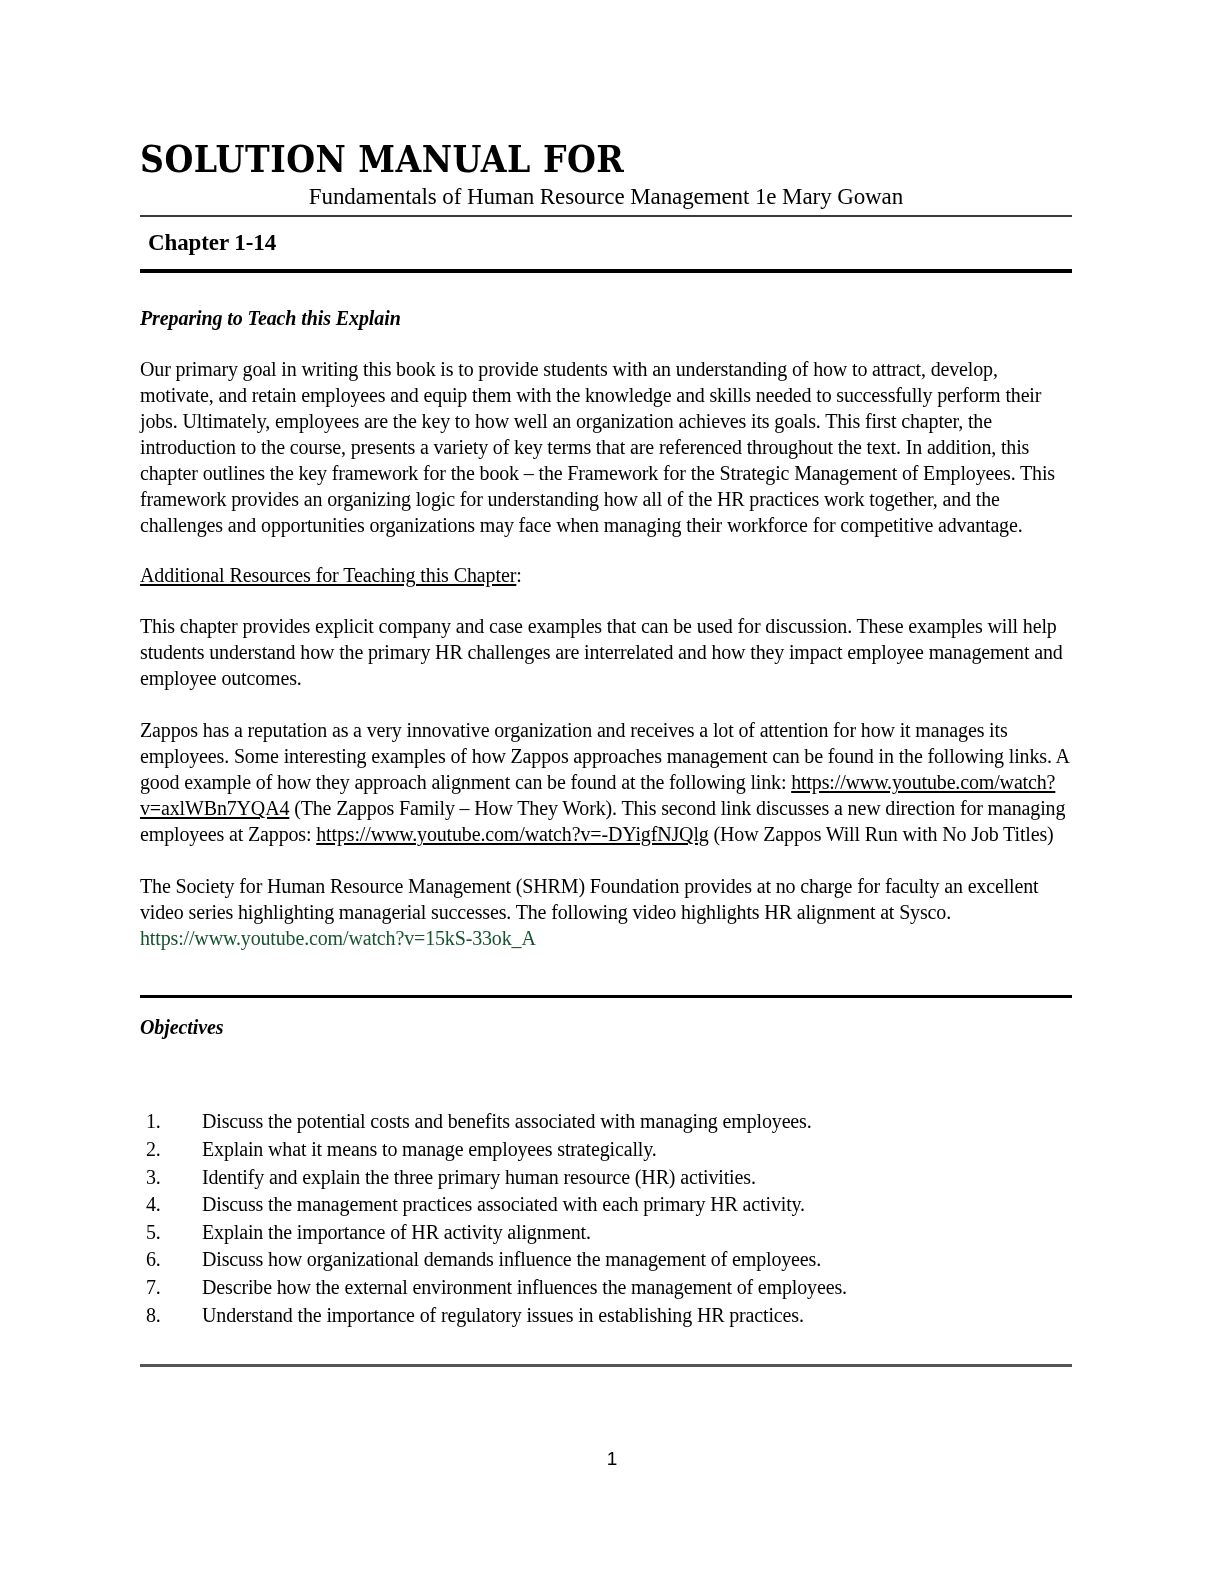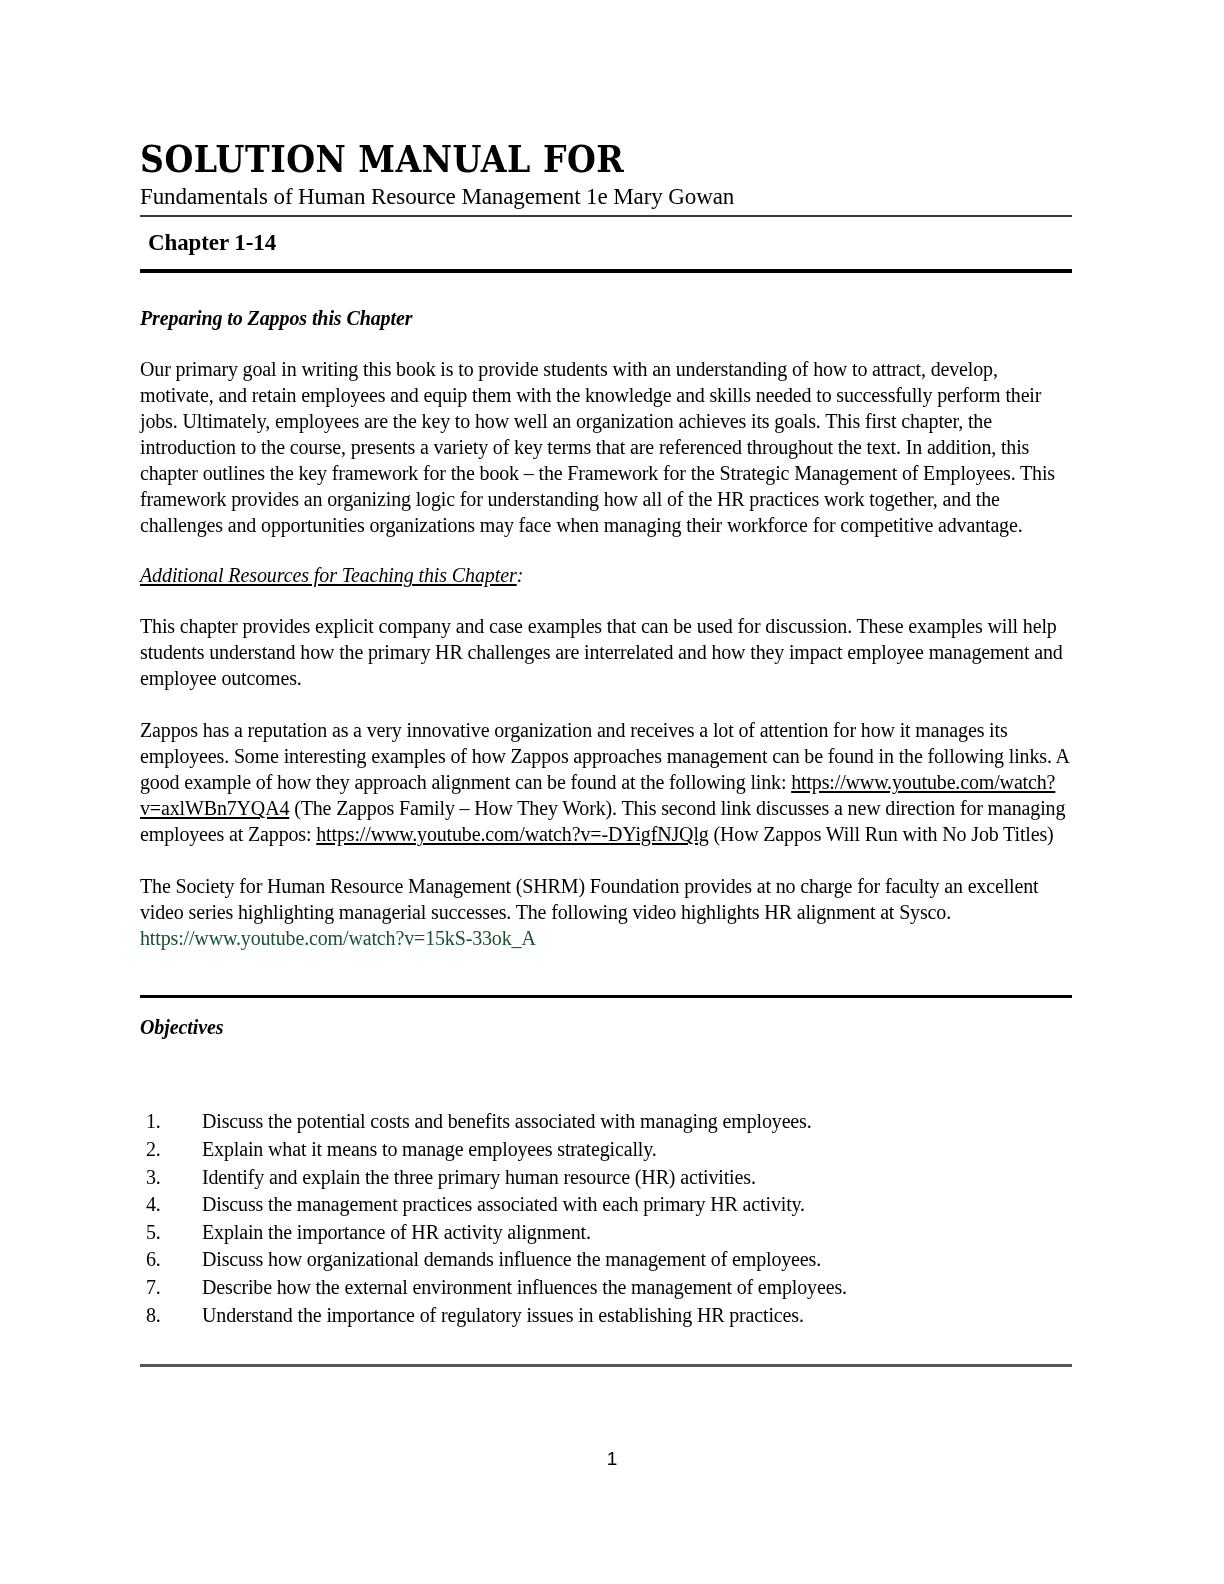--- a/index.html
+++ b/index.html
@@ -49,20 +49,21 @@
     transform: scaleX(0.97);
     transform-origin: left center;
     white-space: nowrap;
   }
   .book-line {
     font-size: 23px;
     line-height: 1.25;
     margin: 0;
     padding-bottom: 3px;
     letter-spacing: -0.1px;
+    text-align: center;
   }
   .rule-thin {
     border: 0;
     border-top: 2px solid #3a3a3a;
     margin: 0;
     width: 932px;
     height: 0;
   }
   .chapter-range {
     font-size: 23px;
@@ -104,21 +105,20 @@
   .sec-heading {
     font-size: 20px;
     font-weight: bold;
     font-style: italic;
     margin: 0;
     padding: 0;
     letter-spacing: -0.1px;
   }
   .sec-heading-underline {
     font-size: 20px;
-    font-style: italic;
     margin: 0;
     padding: 0;
     letter-spacing: -0.1px;
   }
   .sec-heading-underline .u {
     text-decoration: underline;
     text-underline-offset: 2px;
   }
 
   p.body {
@@ -202,21 +202,21 @@
       <div class="manual-title">SOLUTION MANUAL FOR</div>
       <div class="book-line">Fundamentals of Human Resource Management 1e Mary Gowan</div>
       <hr class="rule-thin">
       <div class="chapter-range">Chapter 1-14</div>
       <hr class="rule-thick">
     </div>
 
 
     <div class="gap-lg"></div>
 
-    <div class="sec-heading">Preparing to Zappos this Chapter</div>
+    <div class="sec-heading">Preparing to Teach this Explain</div>
 
     <div class="gap-md"></div>
 
     <p class="body">Our primary goal in writing this book is to provide students with an understanding of how to attract, develop, motivate, and retain employees and equip them with the knowledge and skills needed to successfully perform their jobs. Ultimately, employees are the key to how well an organization achieves its goals. This first chapter, the introduction to the course, presents a variety of key terms that are referenced throughout the text.  In addition, this chapter outlines the key framework for the book – the Framework for the Strategic Management of Employees.  This framework provides an organizing logic for understanding how all of the HR practices work together, and the challenges and opportunities organizations may face when managing their workforce for competitive advantage.</p>
 
     <div class="gap-md"></div>
 
     <div class="sec-heading-underline">
       <span class="u">Additional Resources for Teaching this Chapter</span><span>:</span>
     </div>

